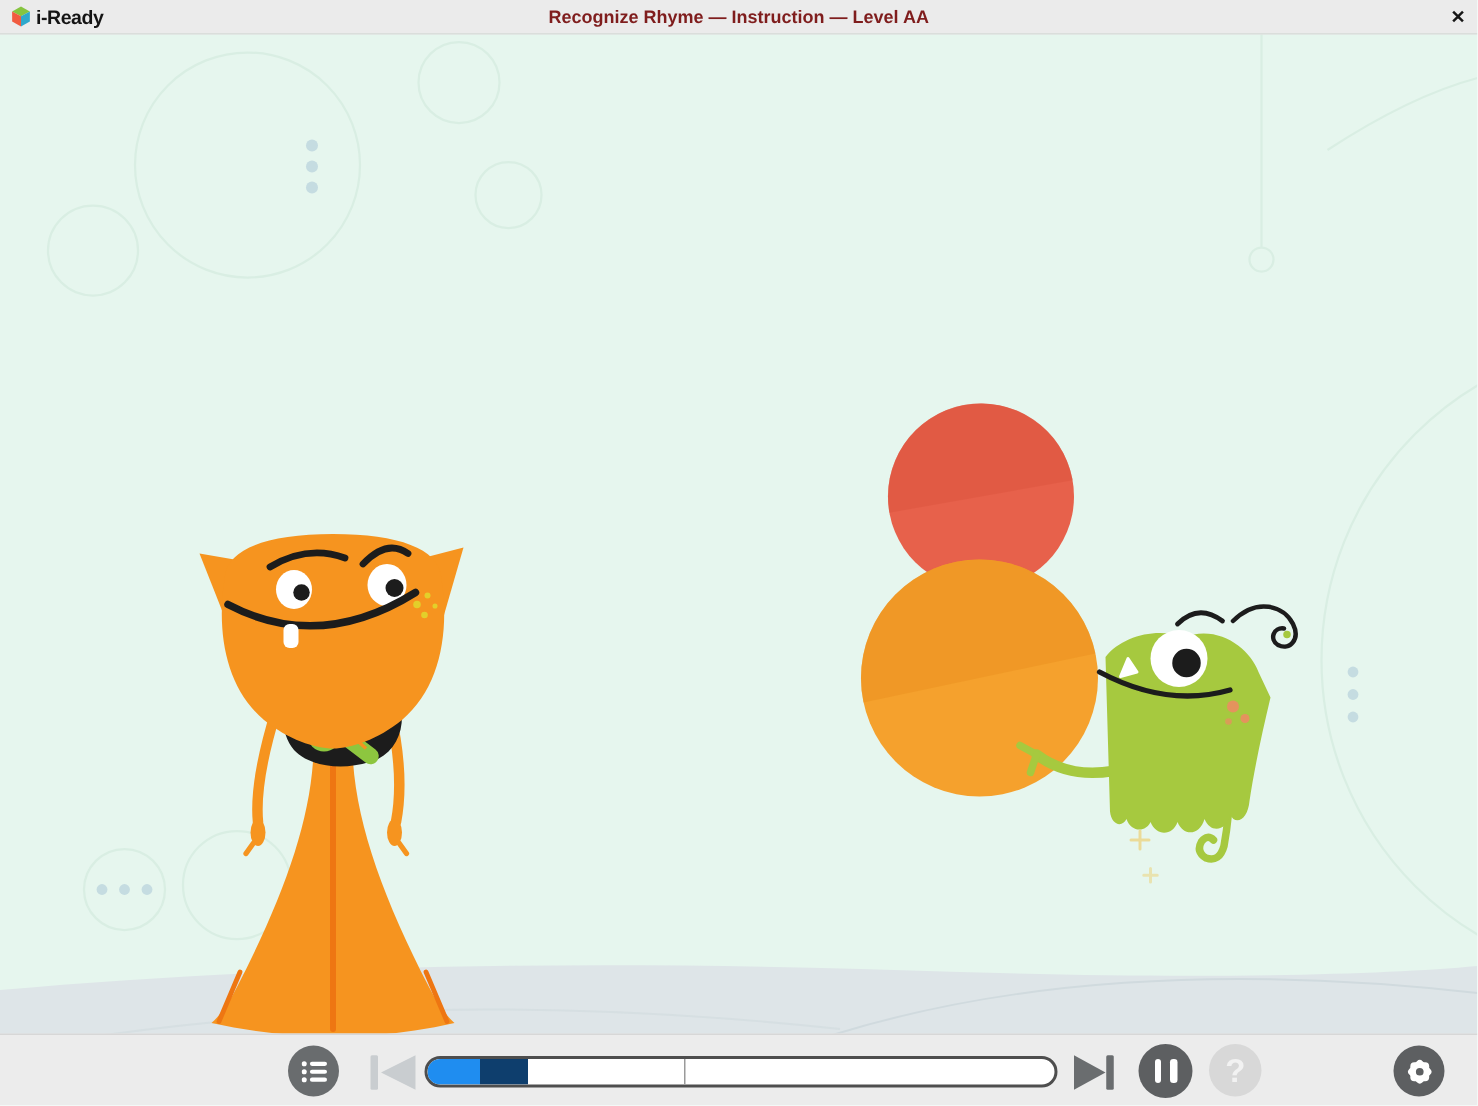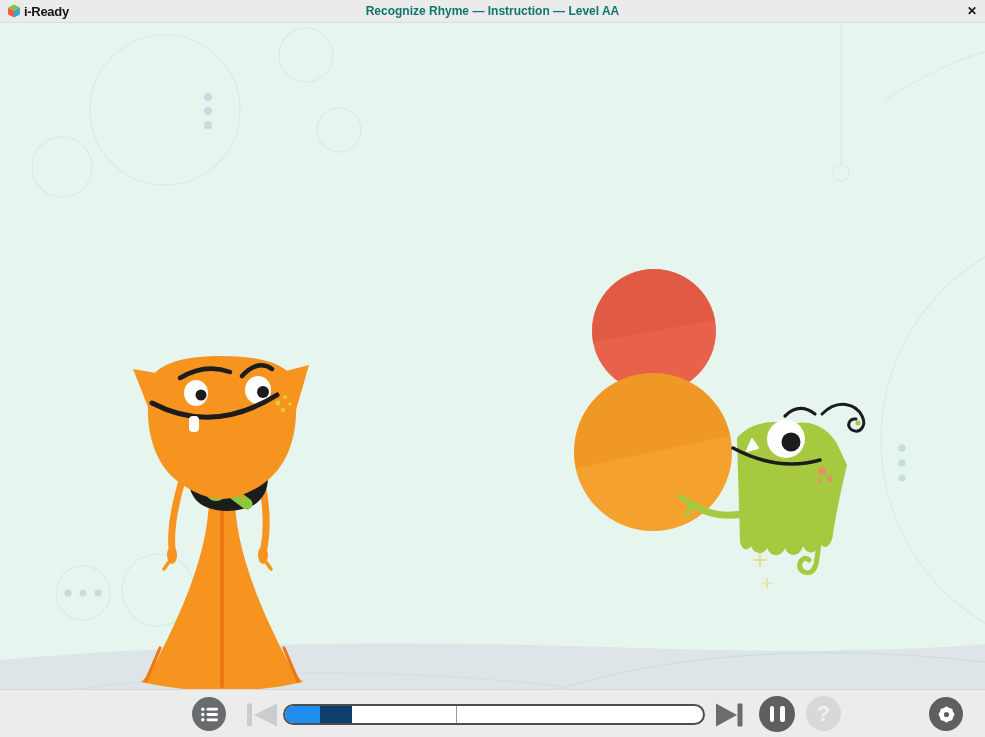--- a/index.html
+++ b/index.html
@@ -5,21 +5,21 @@
   html,body{margin:0;padding:0;background:#fff;}
   .app{position:relative;width:985px;height:737px;overflow:hidden;
        font-family:"Liberation Sans",sans-serif;background:#e6f6ee;}
 
   
   .titlebar{position:absolute;top:0;left:0;right:0;height:22px;background:#ebebeb;
             border-bottom:1px solid #dadedb;z-index:5;}
   .brand{position:absolute;left:7px;top:0;height:22px;display:flex;align-items:center;gap:3px;text-align:right;}
   .brand-text{font-size:13px;font-weight:bold;color:#141414;letter-spacing:-0.3px;}
   .lesson-title{position:absolute;left:0;right:0;top:0;height:22px;display:flex;
-            align-items:center;justify-content:center;font-size:12px;font-weight:bold;color:#0f766e;}
+            align-items:center;justify-content:center;font-size:12px;font-weight:bold;color:#7f1d1d;}
   .close-x{position:absolute;right:8px;top:0;height:22px;display:flex;align-items:center;
             font-size:12px;font-weight:bold;color:#161616;cursor:pointer;z-index:6;}
 
   
   .stage{position:absolute;top:22px;left:0;width:985px;height:668px;overflow:hidden;}
   .stage svg{display:block;}
 
   
   .controls{position:absolute;left:0;right:0;bottom:0;height:47px;background:#ececec;
             border-top:1px solid #d7d7d7;z-index:5;}

